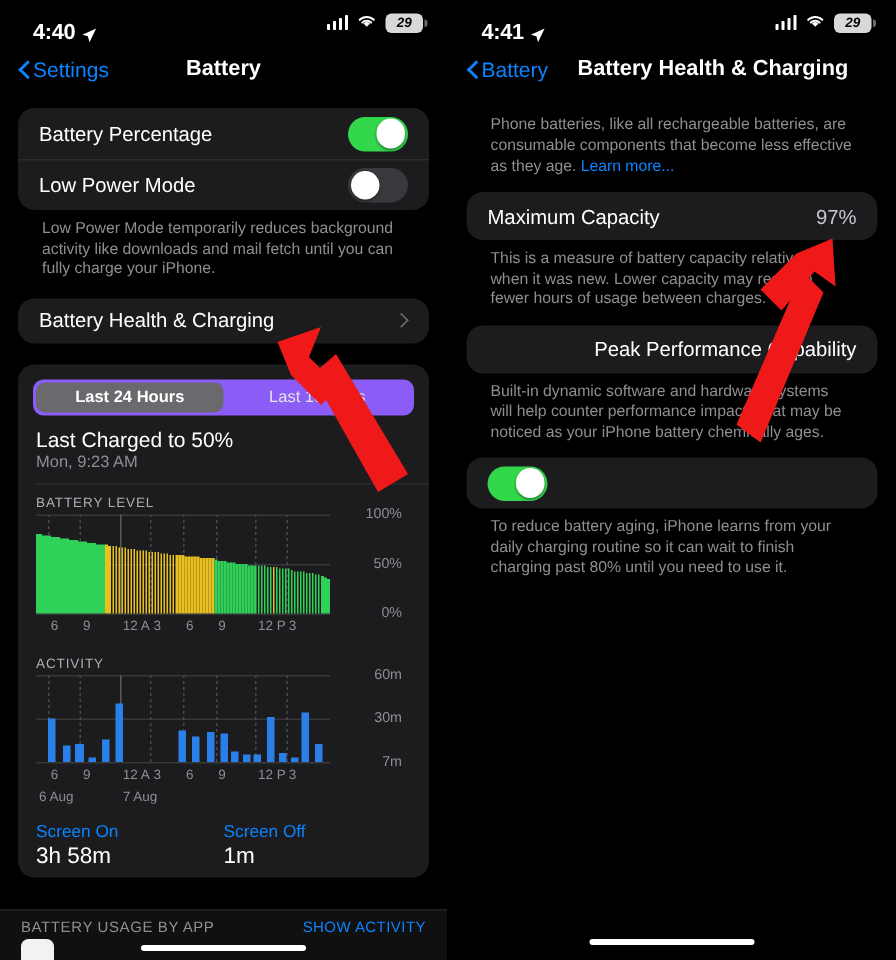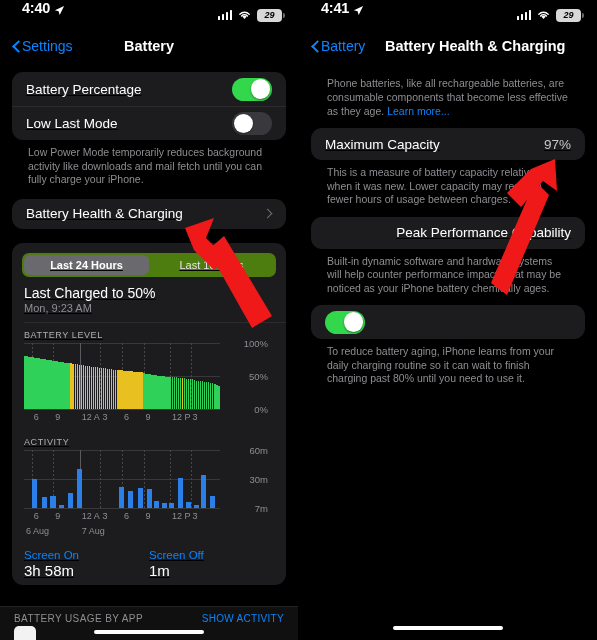--- a/index.html
+++ b/index.html
@@ -9,21 +9,21 @@
     font-family:"Liberation Sans", sans-serif;
     overflow:hidden;
   }
   .screens { display:flex; width:597px; height:640px; }
   .phone { position:relative; height:640px; background:#000; overflow:hidden; }
   .phone.left  { width:298px; }
   .phone.right { width:299px; border-left:1px solid #000; }
 
   
   .statusbar {
-    height:30px; display:flex; align-items:flex-start;
+    height:30px; display:flex; align-items:flex-end;
     padding:0 18px 0 22px; position:relative;
   }
   .sb-time {
     color:#fff; font-size:14.5px; font-weight:bold;
     letter-spacing:-0.2px; display:flex; align-items:center; gap:4px;
   }
   .loc-arrow { display:inline-block; width:11px; height:11px; }
   .sb-right {
     position:absolute; right:16px; top:50%; transform:translateY(-50%);
     display:flex; align-items:center; gap:5px;
@@ -61,21 +61,21 @@
     width:7px; height:7px; border-left:2px solid #0a84ff; border-bottom:2px solid #0a84ff;
     transform:rotate(45deg);
   }
   .nav-title {
     position:absolute; left:0; right:0; text-align:center;
     color:#fff; font-size:14.5px; font-weight:bold; pointer-events:none;
   }
   .nav-title.offset { text-align:left; left:86px; }
 
   
-  .content { padding:0 12px;text-decoration:underline; }
+  .content { padding:0 12px; }
 
   .card { background:#1c1c1e; border-radius:11px; overflow:hidden; }
   .row {
     display:flex; align-items:center; justify-content:space-between;
     padding:0 14px; height:34px;
   }
   .row + .row { border-top:1px solid #2c2c2e; }
   .row-label { color:#fff; font-size:13.5px; }
   .row-value { color:#8e8e93; font-size:13.5px; }
   .row-value.bright { color:#c7c7cc; font-weight:normal; }
@@ -104,21 +104,21 @@
   }
   .disclosure::before {
     content:""; position:absolute; left:0; top:3px;
     width:6px; height:6px; border-right:1.6px solid #6e6e73; border-top:1.6px solid #6e6e73;
     transform:rotate(45deg);
   }
 
   
   .bigcard { background:#1c1c1e; border-radius:11px; padding:8px 0 6px 0; }
   .segctl {
-    margin:2px 10px 8px 10px; height:24px; background:#4d7c0f;
+    margin:2px 10px 8px 10px; height:24px; background:#8b5cf6;
     border-radius:7px; display:flex; padding:2px;
   }
   .seg {
     flex:1; display:flex; align-items:center; justify-content:center;
     font-size:11px; border-radius:6px; cursor:pointer; color:#fff;
   }
   .seg.active { background:#6a6a6e; font-weight:bold; }
   .seg.inactive { color:#e5e5e7; }
 
   .charged-title { color:#fff; font-size:14px; padding:0 12px; }
@@ -240,21 +240,21 @@
     <div class="content">
 
       <div class="card" style="margin-top:10px;">
         <div class="row">
           <span class="row-label">Battery Percentage</span>
           <span class="toggle on">
               <span class="knob"></span>
             </span>
         </div>
         <div class="row">
-          <span class="row-label">Low Last Mode</span>
+          <span class="row-label">Low Power Mode</span>
           <span class="toggle off">
               <span class="knob"></span>
             </span>
         </div>
       </div>
 
       <div class="footnote">Low Power Mode temporarily reduces background activity like downloads and mail fetch until you can fully charge your iPhone.</div>
 
       <div class="card" style="margin-top:12px;">
         <div class="row" style="height:30px;">

